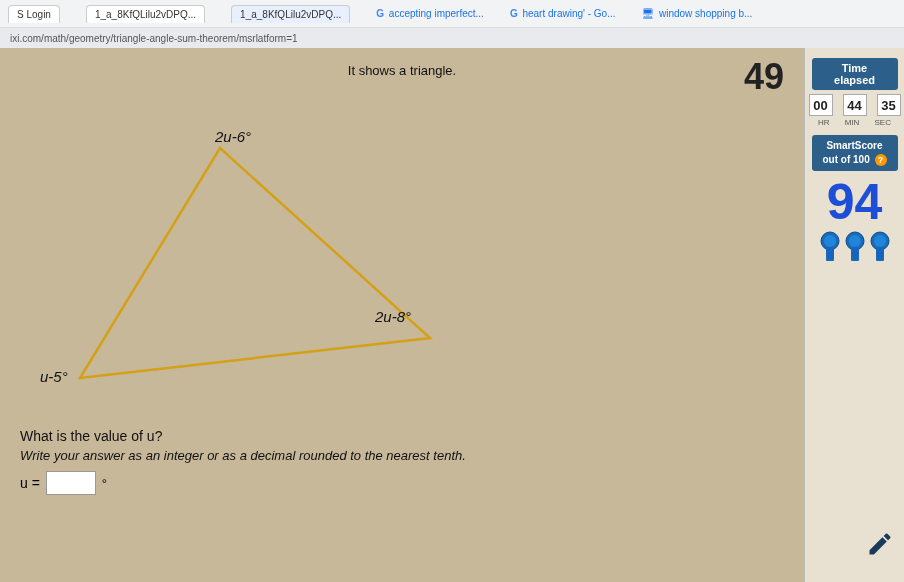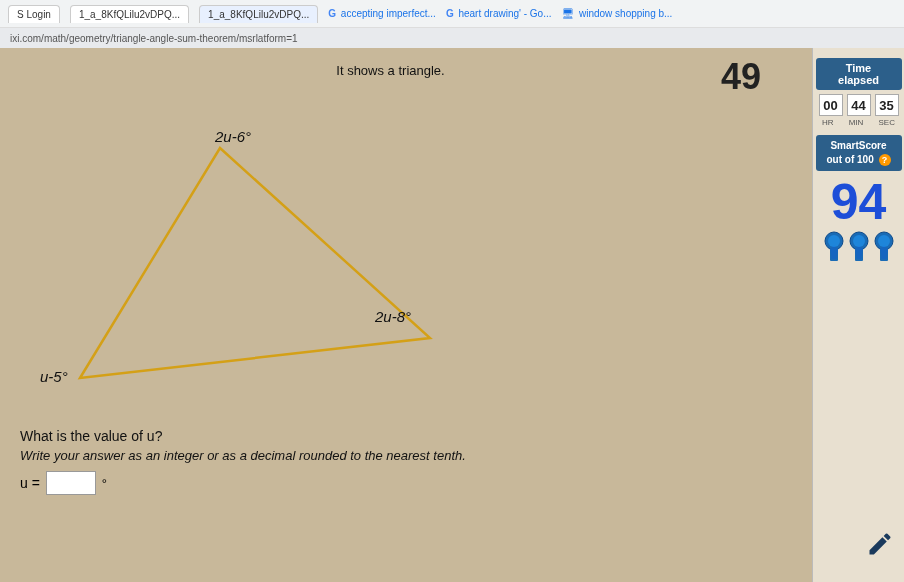--- a/index.html
+++ b/index.html
@@ -12,21 +12,21 @@
       position: relative;
     }
 
     
     .browser-bar {
       background: #f1f3f4;
       height: 28px;
       display: flex;
       align-items: center;
       padding: 0 8px;
-      gap: 10px;
+      gap: 26px;
       font-size: 11px;
       color: #333;
       border-bottom: 1px solid #ddd;
     }
     .browser-tab {
       background: white;
       border: 1px solid #ccc;
       border-bottom: none;
       padding: 3px 8px;
       border-radius: 4px 4px 0 0;
@@ -134,46 +134,45 @@
       background: white;
       text-align: center;
       font-size: 14px;
     }
     .degree-symbol {
       font-size: 13px;
     }
 
     
     .sidebar {
-      width: 92px;
+      width: 100px;
       background: #e8e0d0;
       display: flex;
       flex-direction: column;
       align-items: center;
       padding: 10px 6px;
       border-left: 1px solid #bbb;
       position: relative;
-      margin-left: 31px;
     }
 
     .time-elapsed-label {
       background: #2c5f8a;
       color: white;
       font-size: 11px;
       font-weight: bold;
       text-align: center;
       padding: 4px 6px;
       border-radius: 3px;
       width: 86px;
       margin-bottom: 4px;
     }
 
     .timer-display {
       display: flex;
-      gap: 4px;
+      gap: 10px;
       margin-bottom: 2px;
     }
     .timer-cell {
       background: white;
       border: 1px solid #aaa;
       width: 24px;
       height: 22px;
       display: flex;
       align-items: center;
       justify-content: center;

